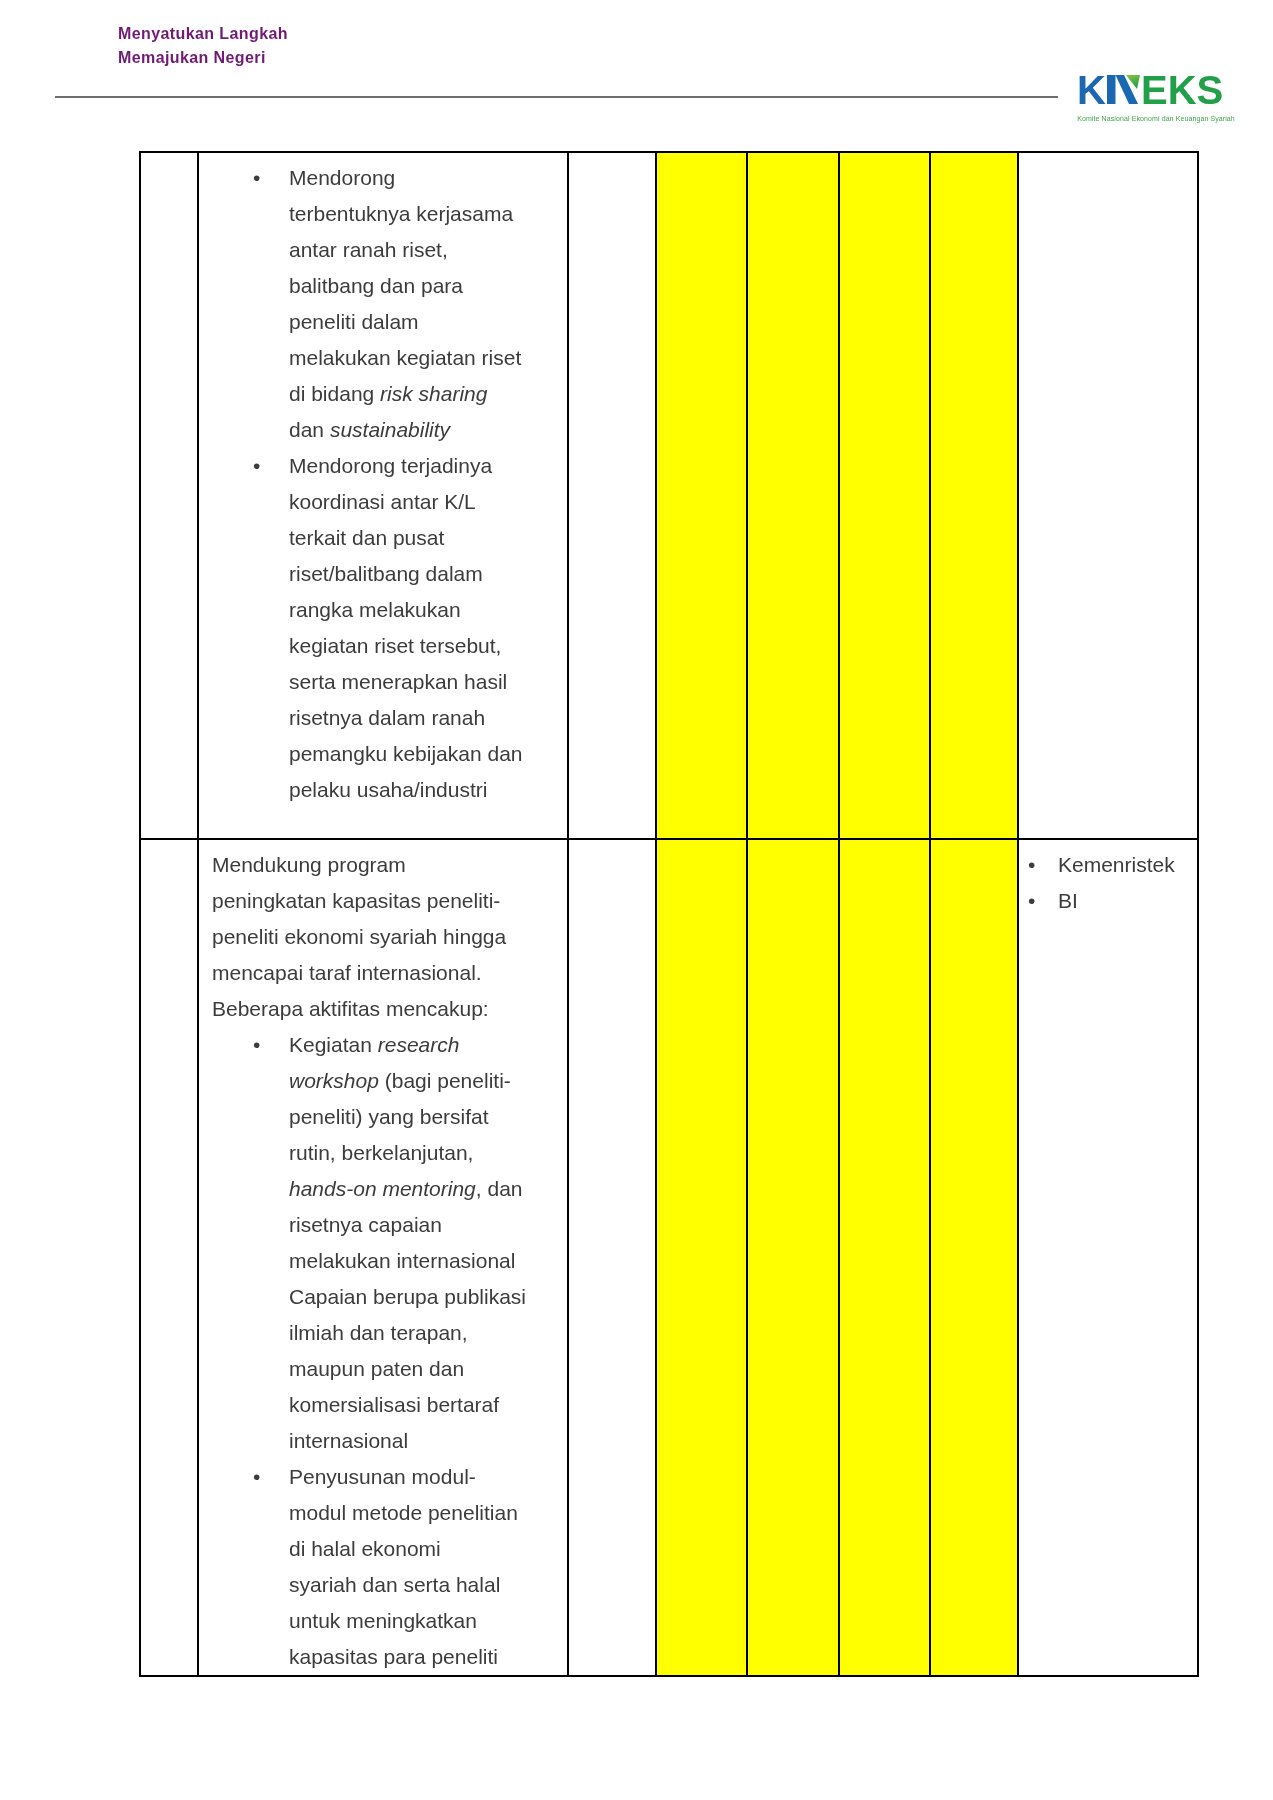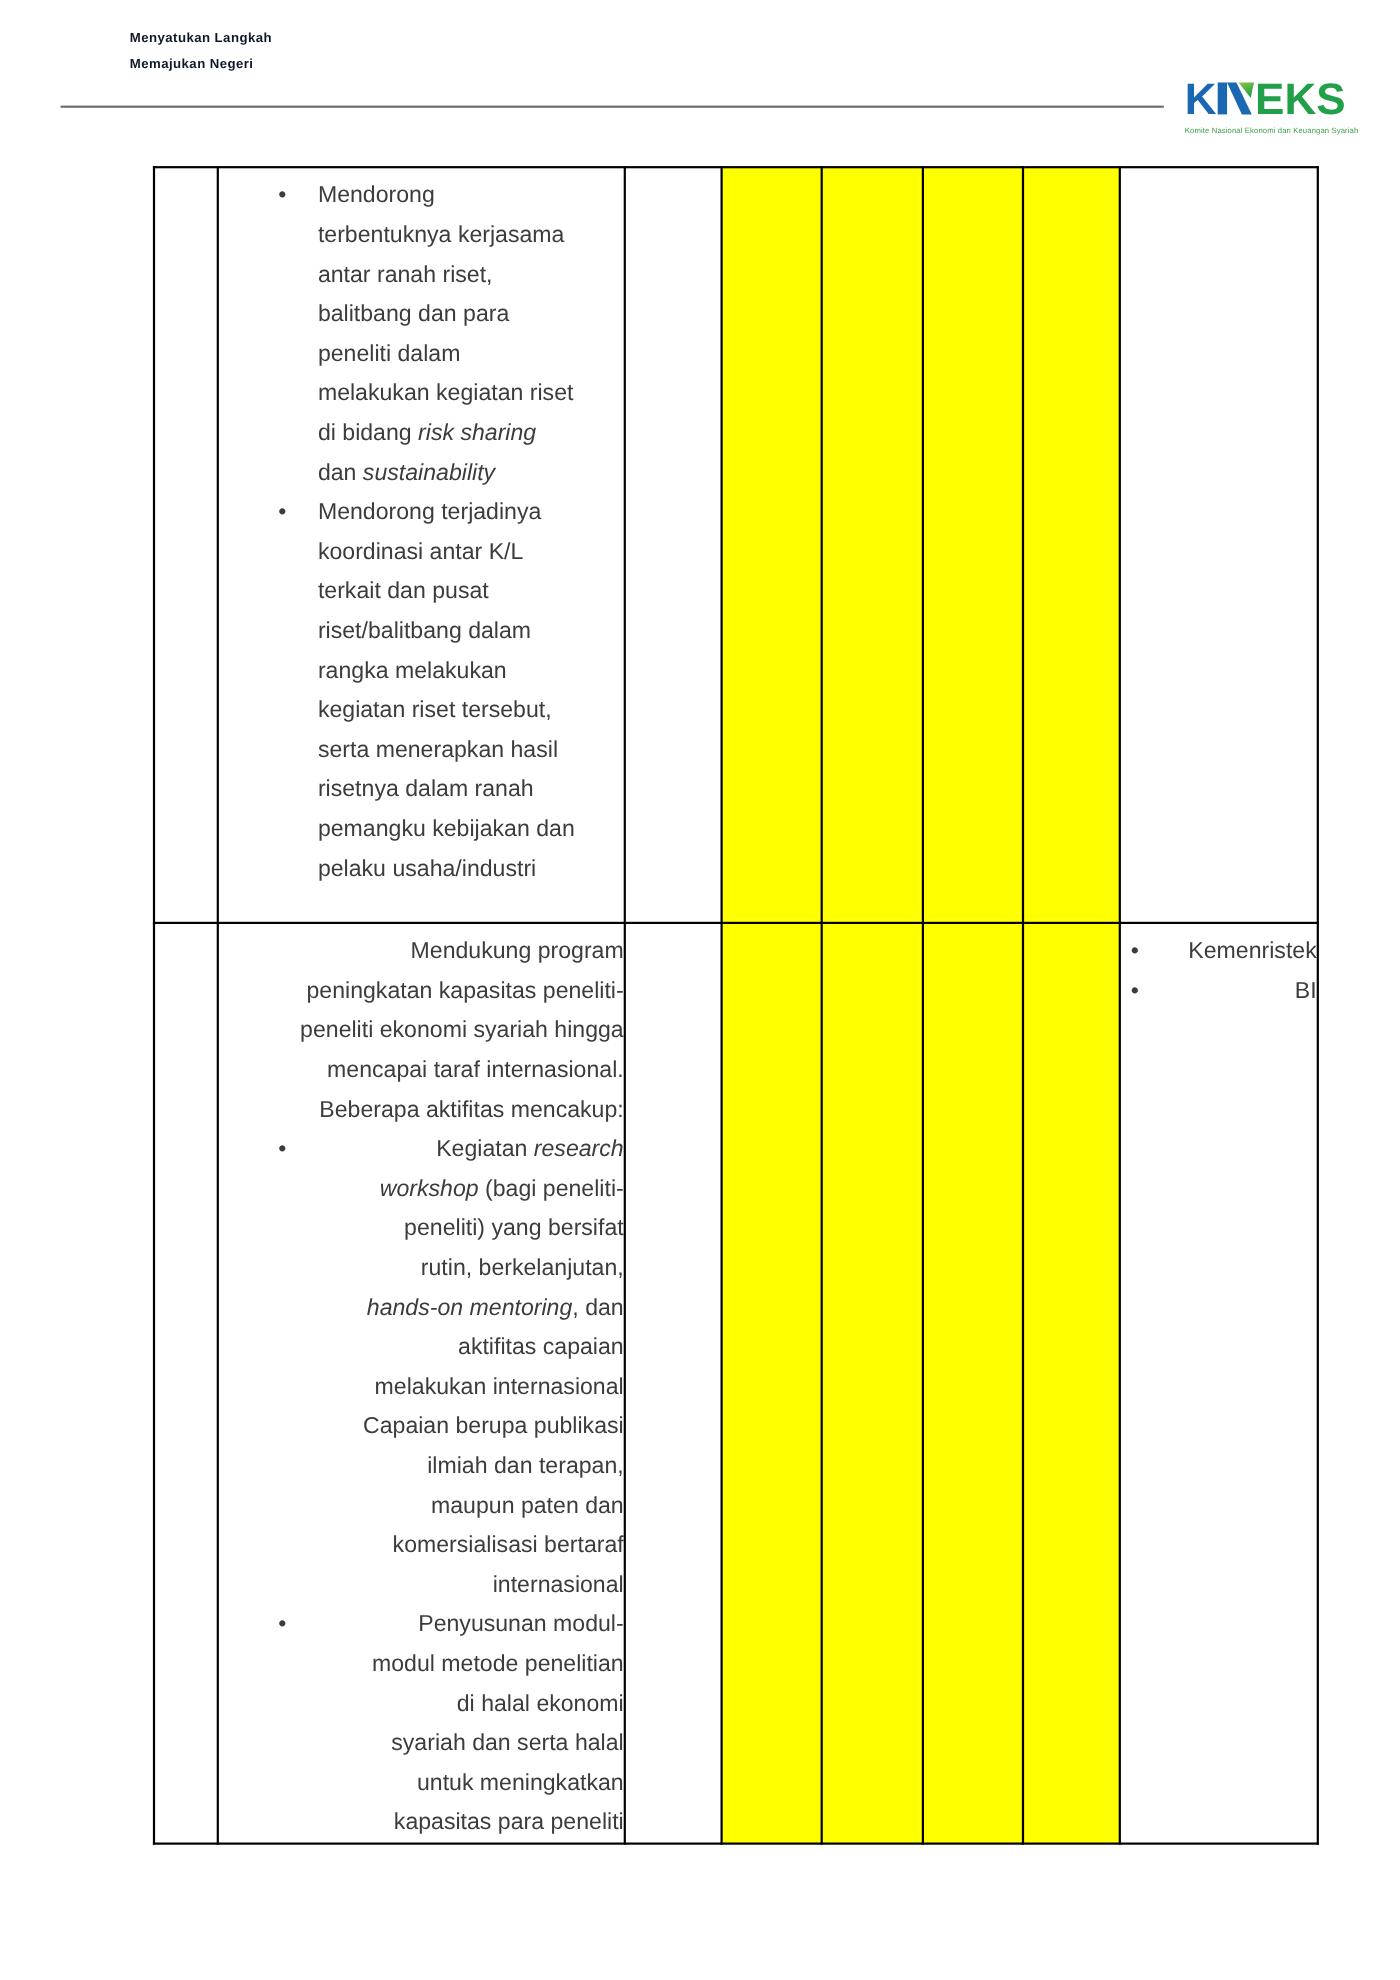--- a/index.html
+++ b/index.html
@@ -6,43 +6,43 @@
   .page{
     position:relative;
     width:1273px;height:1800px;
     background:#ffffff;
     overflow:hidden;
     font-family:"Liberation Sans", sans-serif;
   }
   
   .motto{
     position:absolute;left:118px;top:22px;
-    font-size:12px;line-height:24px;font-weight:700;
-    color:#0f172a;letter-spacing:.4px;
+    font-size:16px;line-height:24px;font-weight:700;
+    color:#701a75;letter-spacing:.4px;
   }
   .rule{
     position:absolute;left:55px;top:96px;
     width:1003px;height:2px;background:#6e6e6e;
   }
   .logo{position:absolute;left:1077px;top:70px;width:158px;}
   .logo-tagline{
     margin-top:1px;width:158px;text-align:center;
     font-size:7px;line-height:8px;color:#3fa24c;letter-spacing:.1px;
     white-space:nowrap;
   }
   
   .doc-table{
     position:absolute;left:139px;top:151px;
     width:1058px;border-collapse:collapse;table-layout:fixed;
   }
   .doc-table td{
     border:2px solid #000;padding:0;vertical-align:top;background:#fff;
   }
   .row1{height:687px;}
-  .row2{height:834px;text-align:right;}
+  .row2{height:834px;}
   td.hl{background:#ffff00;}
   .cell-text{
     font-size:21px;line-height:36px;color:#3c3c3c;
     padding-top:7px;
   }
   .tline{position:relative;white-space:nowrap;}
   .para .tline{padding-left:13px;}
   .bullets .tline{padding-left:90px;}
   .bullets .marker{position:absolute;left:54px;}
   .side-bullets .tline{padding-left:39px;}
@@ -134,21 +134,21 @@
               <div class="tline">peneliti ekonomi syariah hingga</div>
               <div class="tline">mencapai taraf internasional.</div>
               <div class="tline">Beberapa aktifitas mencakup:</div>
             </div>
           <div class="cell-text bullets" style="padding-top:0">
               <div class="tline"><span class="marker">•</span>Kegiatan <em>research</em></div>
               <div class="tline"><em>workshop</em> (bagi peneliti-</div>
               <div class="tline">peneliti) yang bersifat</div>
               <div class="tline">rutin, berkelanjutan,</div>
               <div class="tline"><em>hands-on mentoring</em>, dan</div>
-              <div class="tline">aktifitas capaian</div>
+              <div class="tline">risetnya capaian</div>
               <div class="tline">melakukan internasional</div>
               <div class="tline">Capaian berupa publikasi</div>
               <div class="tline">ilmiah dan terapan,</div>
               <div class="tline">maupun paten dan</div>
               <div class="tline">komersialisasi bertaraf</div>
               <div class="tline">internasional</div>
               <div class="tline"><span class="marker">•</span>Penyusunan modul-</div>
               <div class="tline">modul metode penelitian</div>
               <div class="tline">di halal ekonomi</div>
               <div class="tline">syariah dan serta halal</div>

